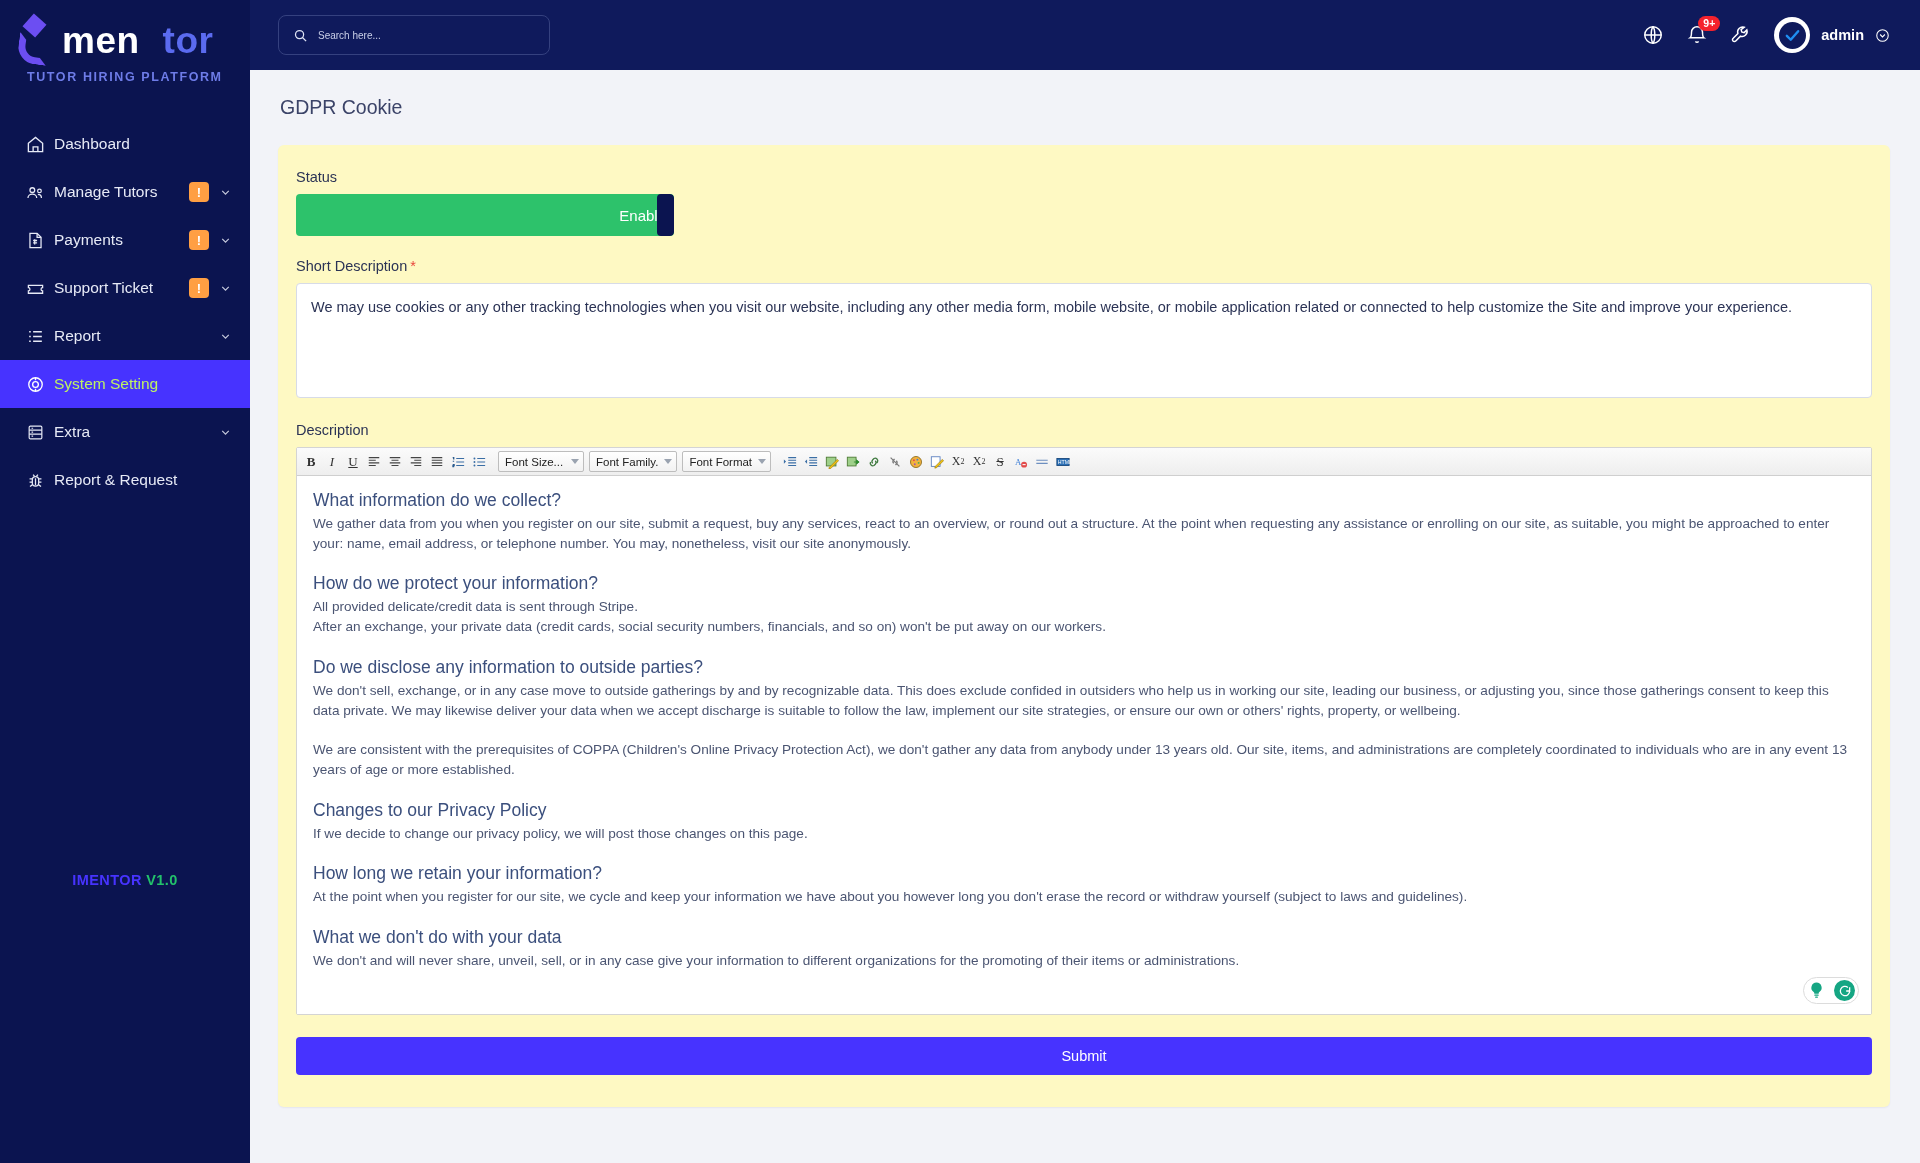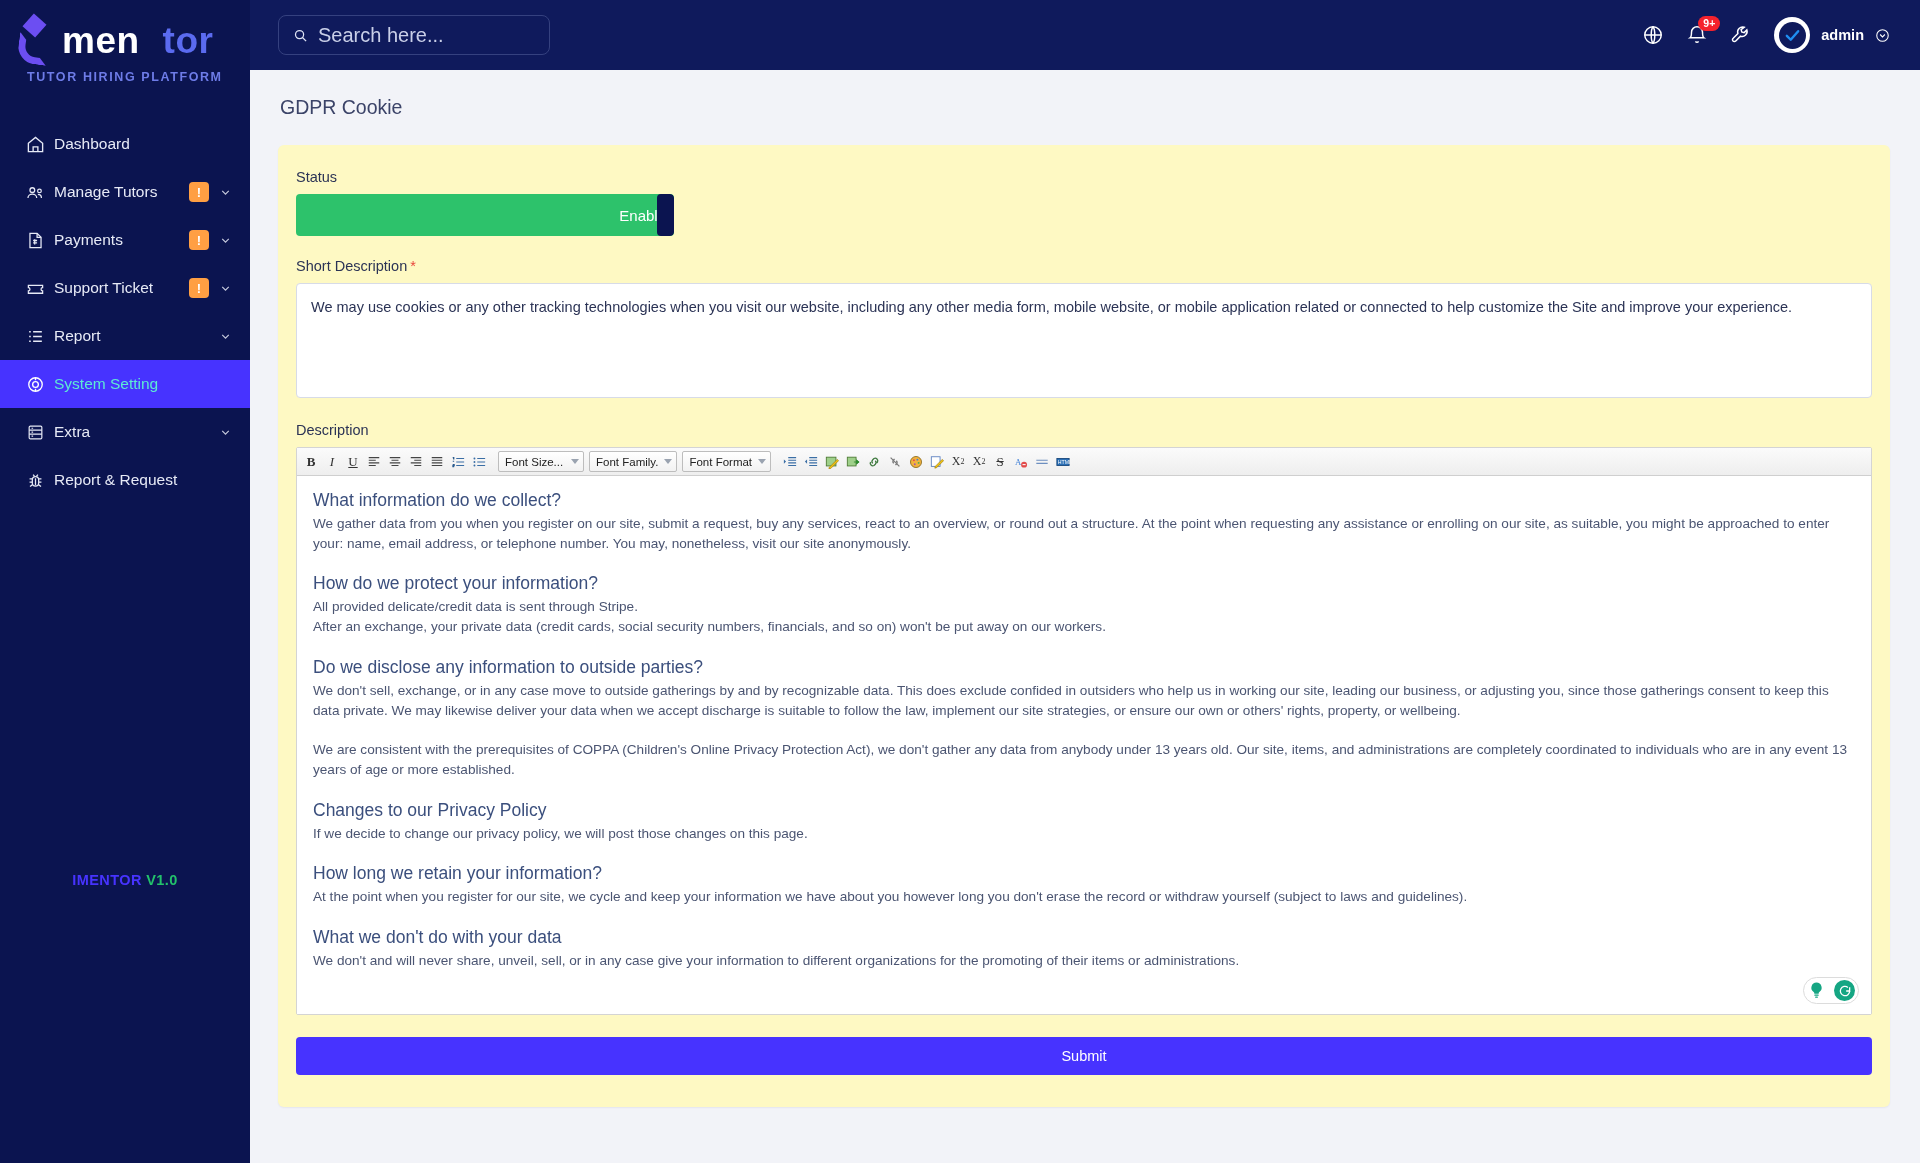--- a/index.html
+++ b/index.html
@@ -42,21 +42,21 @@
     letter-spacing: 1.6px; margin: 4px 0 0 17px;
   }
 
   .nav { margin-top: 18px; }
   .nav-item {
     display: flex; align-items: center;
     height: 48px; padding: 0 18px 0 26px;
     color: #e7eaf6; font-size: 15.5px;
     cursor: pointer; position: relative;
   }
-  .nav-item.active { background: #4733ff; color: #5eead4; }
+  .nav-item.active { background: #4733ff; color: #bef264; }
   .nav-ico { width: 28px; flex: 0 0 28px; display: flex; align-items: center; }
   .nav-ico svg { width: 19px; height: 19px; }
   .nav-label { flex: 1 1 auto; }
   .badge-alert {
     width: 20px; height: 20px; border-radius: 4px;
     background: #ff9f43; color: #fff;
     font-size: 13px; font-weight: 700;
     display: flex; align-items: center; justify-content: center;
     margin-right: 10px;
   }
@@ -79,21 +79,21 @@
     padding: 0 30px 0 28px;
   }
   .search-box {
     width: 272px; height: 40px;
     border: 1px solid #35417f; border-radius: 8px;
     display: flex; align-items: center; padding: 0 14px; gap: 10px;
   }
   .search-box svg { width: 15px; height: 15px; flex: 0 0 15px; }
   .search-input {
     background: transparent; border: 0; outline: none;
-    color: #e9ecf7; font-size: 20px;
+    color: #e9ecf7; font-size: 10px;
     font-family: "Liberation Sans", sans-serif; width: 100%;
   }
   .search-input::placeholder { color: #c9cfe8; }
   .top-right { margin-left: auto; display: flex; align-items: center; gap: 22px; }
   .ticon { position: relative; display: flex; align-items: center; cursor: pointer; }
   .ticon svg { width: 22px; height: 22px; }
   .bell-badge {
     position: absolute; top: -8px; right: -12px;
     background: #f5222d; color: #fff;
     font-size: 10.5px; font-weight: 700;

